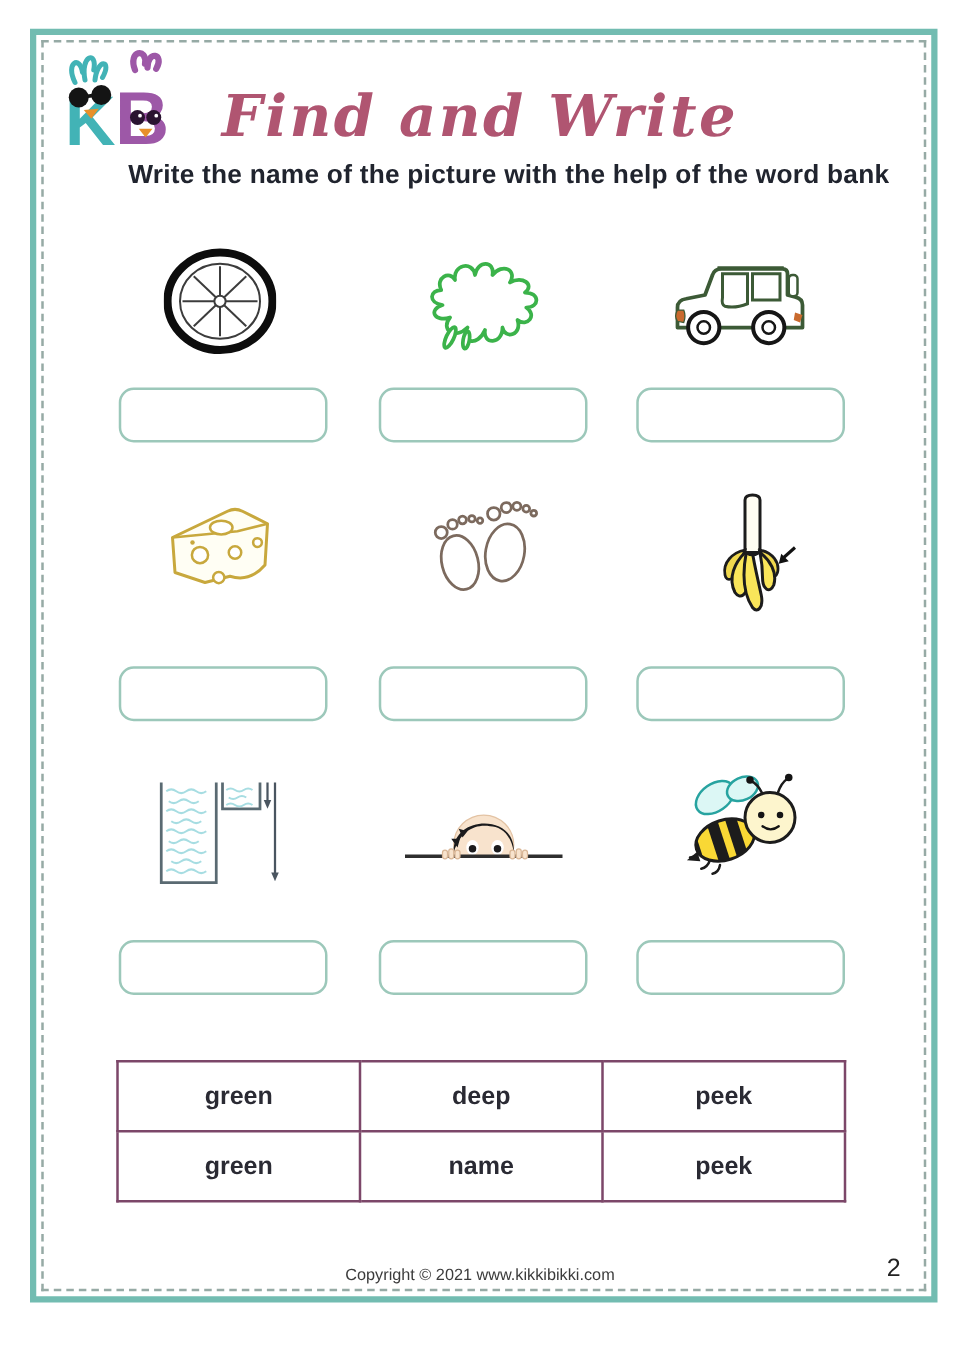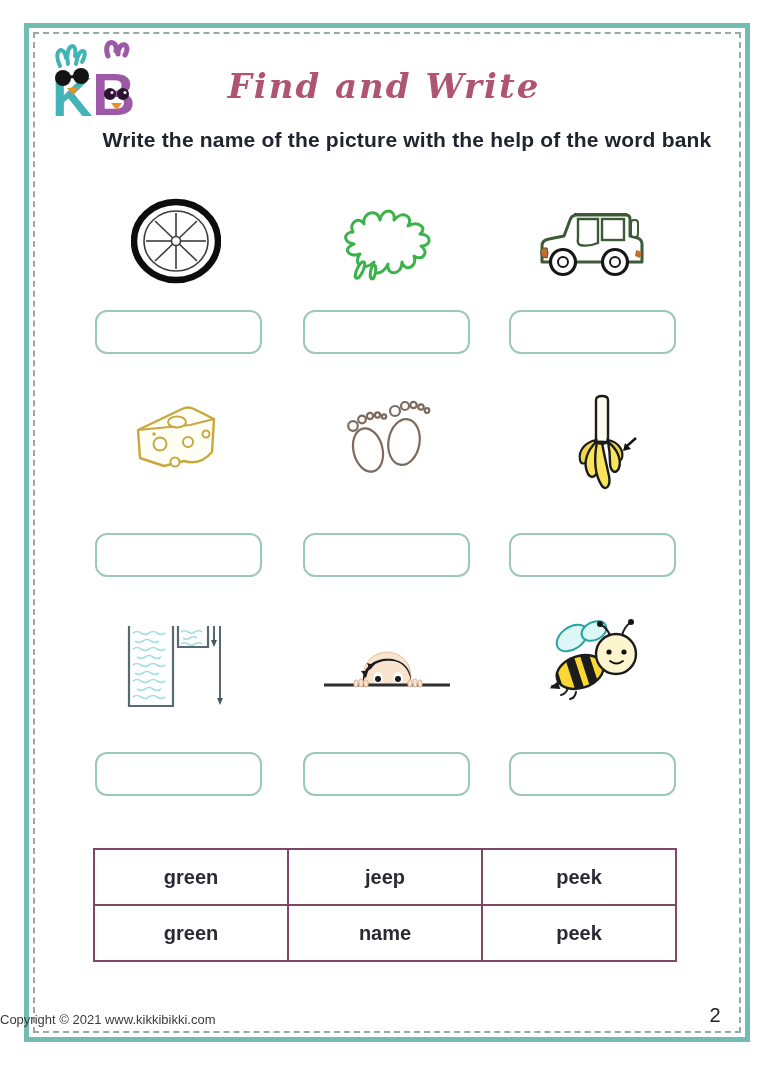--- a/index.html
+++ b/index.html
@@ -21,21 +21,21 @@
     color:#42b3b6; letter-spacing:-2px;
   }
   .logo-b {
     position:absolute; left:42px; top:22px; font-size:60px; font-weight:900;
     color:#9d58a7;
   }
   .logo-accessories { position:absolute; left:0; top:0; }
   .page-title {
     position:absolute; left:0; right:0; top:66px; text-align:center;
     font-family:"DejaVu Serif", serif; font-style:italic; font-weight:bold;
-    font-size:34px; color:#b05571; letter-spacing:2px;
+    font-size:46px; color:#b05571; letter-spacing:2px;
   }
   .subtitle {
     position:absolute; left:0; right:0; top:128px; text-align:center;
     font-size:21px; font-weight:600; color:#20242e; letter-spacing:0.2px;padding-left:46px;
   }
   .pic { position:absolute; }
   .answer-box {
     position:absolute; width:167px; height:44px; background:#fff;
     border:2.5px solid #9cc8ba; border-radius:12px; cursor:text;
   }
@@ -44,21 +44,21 @@
   .word-bank {
     position:absolute; left:93px; top:848px; width:584px;
     border-collapse:collapse;
   }
   .word-bank td {
     width:33.33%; height:56px; border:2.5px solid #7c4769; background:#fff;
     text-align:center; vertical-align:middle;
     font-size:20px; font-weight:600; color:#2a2a33;
   }
   .copyright {
-    position:absolute; left:0; right:0; top:1012px; text-align:left;
+    position:absolute; left:0; right:0; top:1012px; text-align:center;
     font-size:13px; color:#3b3b3b;
   }
   .page-number {
     position:absolute; left:700px; top:1004px; width:30px; text-align:center;
     font-size:20px; color:#222;
   }
 </style>
 </head>
 <body>
 
@@ -265,21 +265,21 @@
   </svg>
 
   <div class="answer-box col1 row3"></div>
   <div class="answer-box col2 row3"></div>
   <div class="answer-box col3 row3"></div>
 
   <table class="word-bank">
     <tbody>
         <tr>
       <td>green</td>
-      <td>jeep</td>
+      <td>deep</td>
       <td>peek</td>
     </tr>
     <tr>
       <td>green</td>
       <td>name</td>
       <td>peek</td>
     </tr>
   </tbody>
     </table>
 

